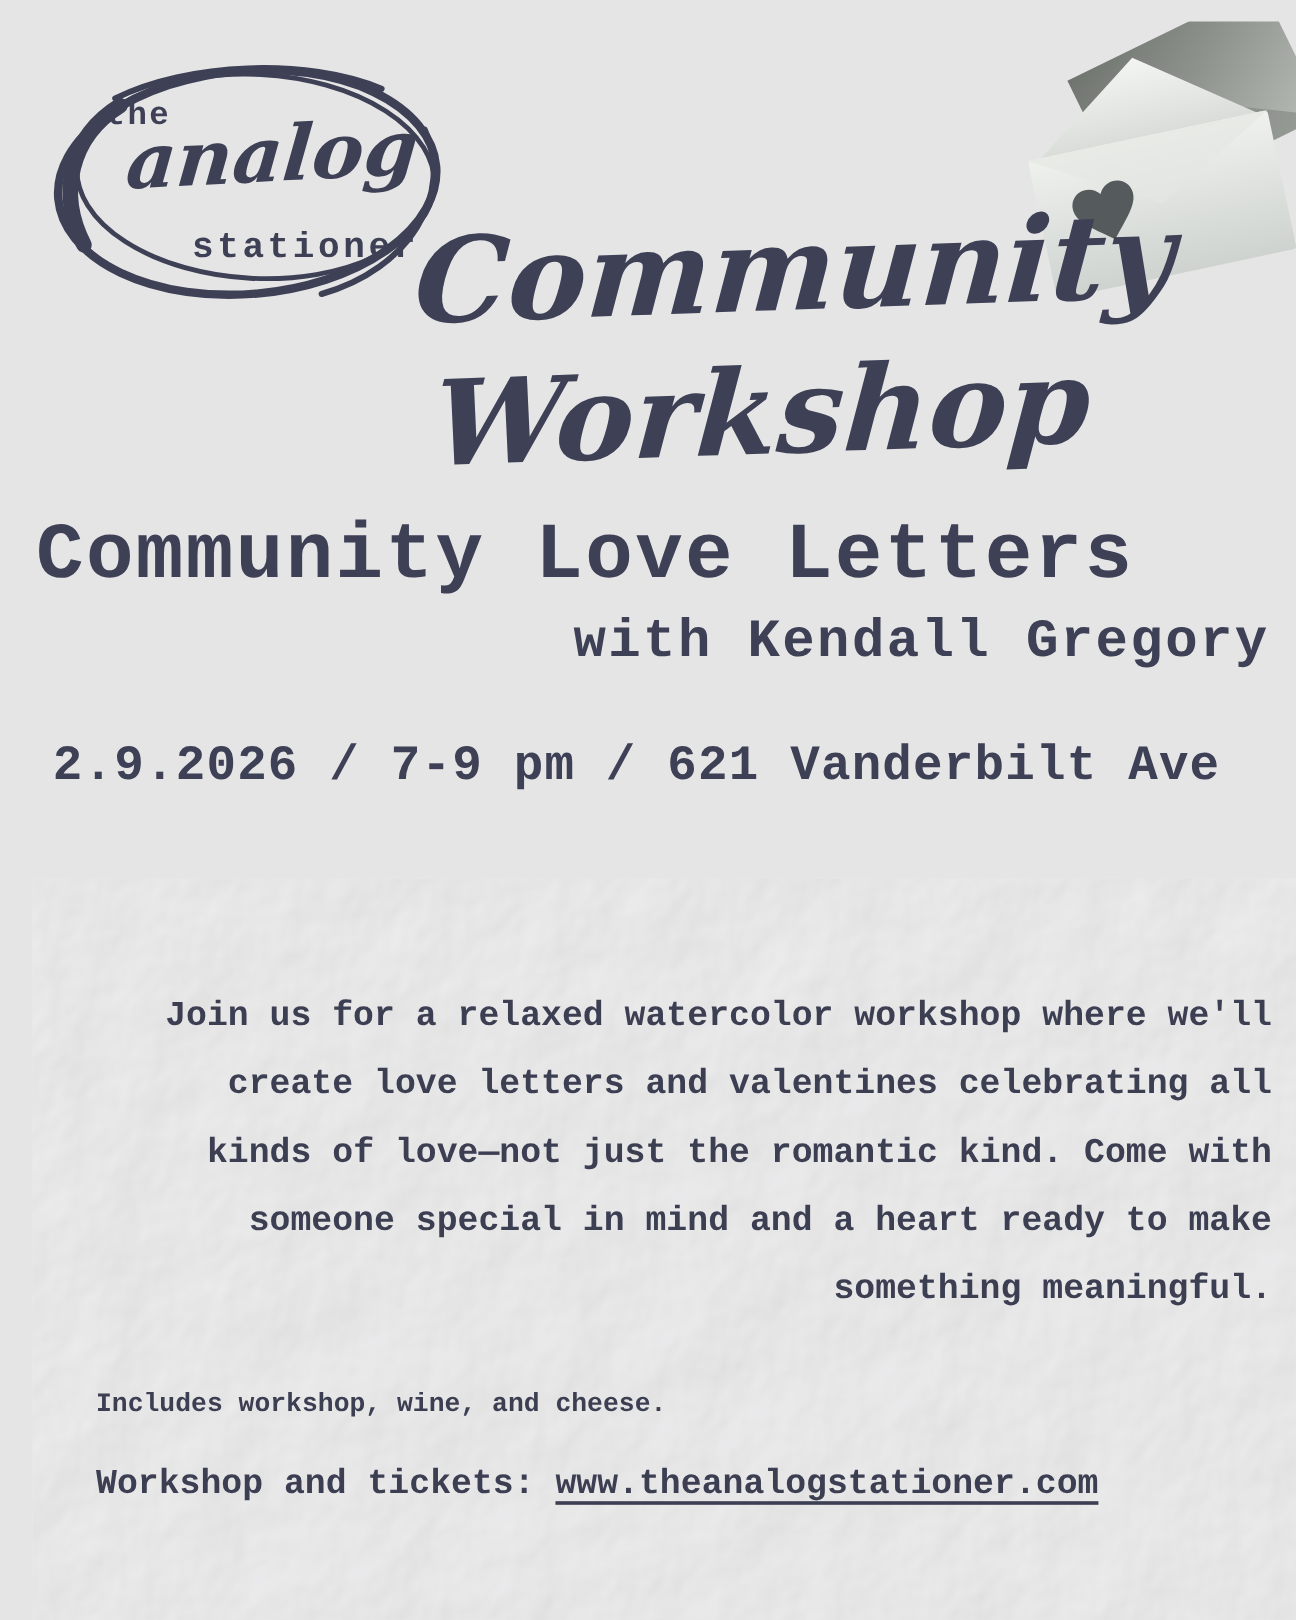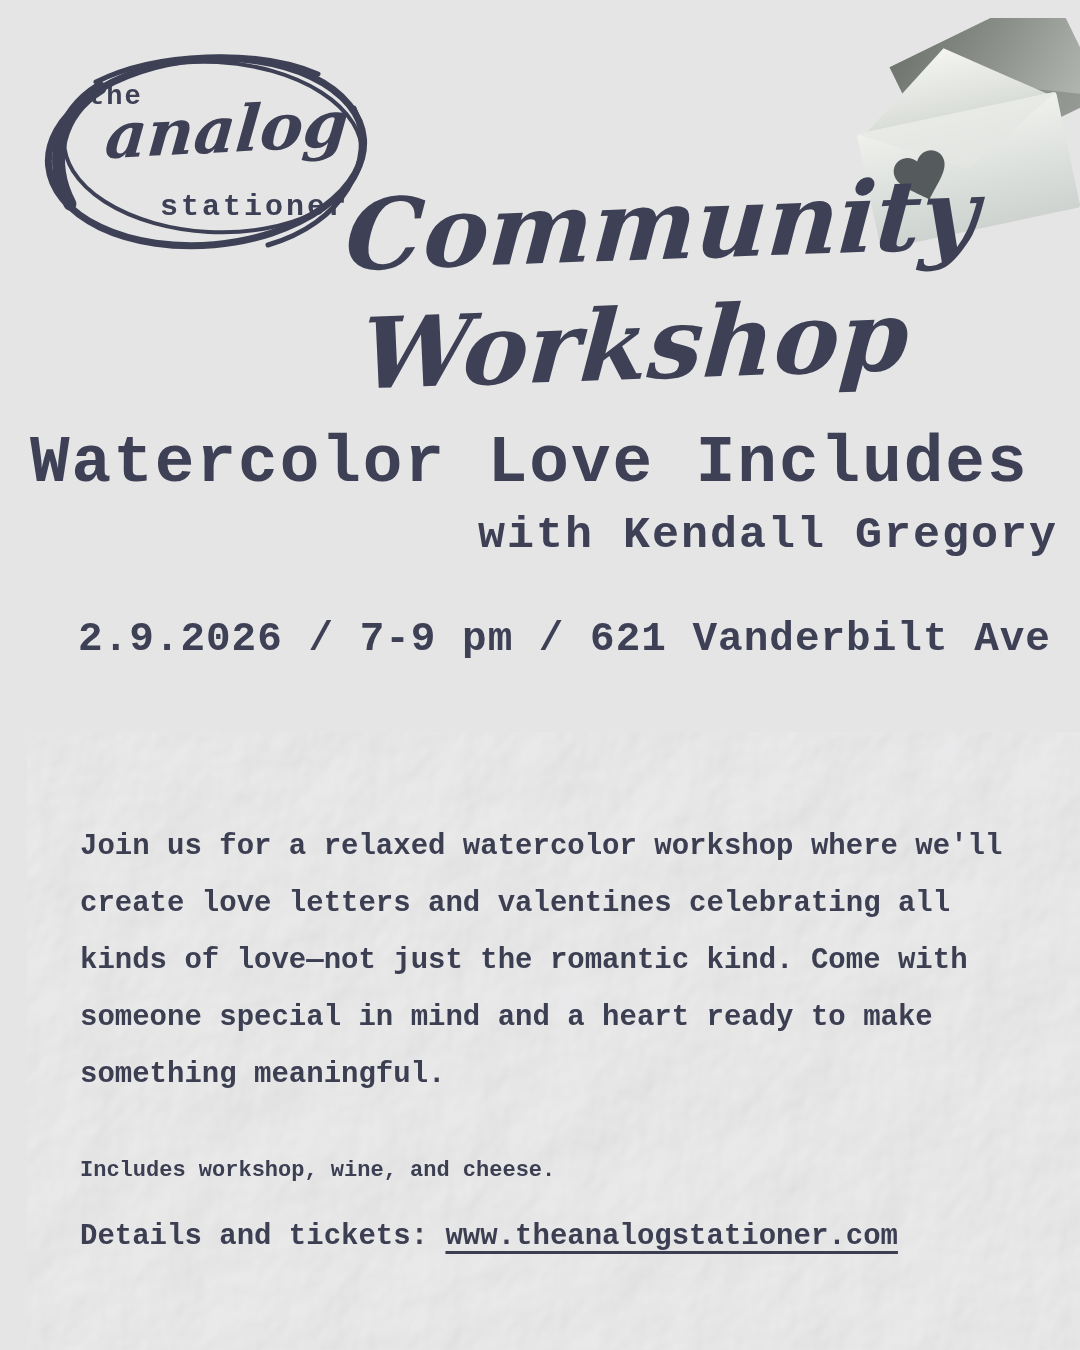--- a/index.html
+++ b/index.html
@@ -45,29 +45,29 @@
     position:absolute;left:30px;top:426px;width:1030px;
     font-weight:bold;font-size:66px;letter-spacing:2px;white-space:nowrap;
   }
   .event-presenter{
     position:absolute;right:22px;top:510px;
     font-weight:bold;font-size:45px;letter-spacing:2px;white-space:nowrap;
     text-align:right;
   }
   .event-details{
     position:absolute;left:44px;top:616px;
-    font-weight:bold;font-size:41px;letter-spacing:1px;white-space:nowrap;margin-left:34px;
+    font-weight:bold;font-size:41px;letter-spacing:1px;white-space:nowrap;
   }
   
   .paper{
     position:absolute;left:27px;top:732px;right:0;bottom:0;
     background:#e9e9eb;
   }
   .paper .texture{position:absolute;inset:0;width:100%;height:100%;}
-  .paper-content{position:absolute;inset:0;}
+  .paper-content{position:absolute;inset:0;text-align:right;}
   .description{
     position:absolute;left:53px;top:86px;width:980px;margin:0;
     font-weight:bold;font-size:29px;line-height:57px;
     white-space:pre-line;color:#3c3e52;
   }
   .includes{
     position:absolute;left:53px;top:426px;margin:0;
     font-weight:bold;font-size:22px;color:#3c3e52;white-space:nowrap;
   }
   .tickets{
@@ -130,38 +130,38 @@
         <path transform="translate(46,122) scale(2.6) rotate(-6)" fill="#555a5c" d="M12 21 C7 16 2 12.5 2 8.2 C2 5.2 4.3 3 7.2 3 C9.2 3 10.9 4 12 5.7 C13.1 4 14.8 3 16.8 3 C19.7 3 22 5.2 22 8.2 C22 12.5 17 16 12 21 Z"></path>
       </g>
     </svg>
   </div>
 
   <div class="script-title">
     <div class="line">Community</div>
     <div class="line">Workshop</div>
   </div>
 
-  <div class="event-title">Watercolor Love Includes</div>
+  <div class="event-title">Community Love Letters</div>
   <div class="event-presenter">with Kendall Gregory</div>
   <div class="event-details">2.9.2026 / 7-9 pm / 621 Vanderbilt Ave</div>
 
   <div class="paper">
     <svg class="texture" xmlns="http://www.w3.org/2000/svg">
       <filter id="crumple" x="0" y="0" width="100%" height="100%">
         <feTurbulence type="fractalNoise" baseFrequency="0.013 0.011" numOctaves="4" seed="7" result="n"></feTurbulence>
         <feDiffuseLighting in="n" lighting-color="#f5f5f6" surfaceScale="2">
           <feDistantLight azimuth="230" elevation="60"></feDistantLight>
         </feDiffuseLighting>
       </filter>
       <rect width="100%" height="100%" filter="url(#crumple)" opacity="0.9"></rect>
     </svg>
     <div class="paper-content">
       <p class="description">Join us for a relaxed watercolor workshop where we'll
 create love letters and valentines celebrating all
 kinds of love—not just the romantic kind. Come with
 someone special in mind and a heart ready to make
 something meaningful.</p>
       <p class="includes">Includes workshop, wine, and cheese.</p>
-      <p class="tickets"><span>Details and tickets: </span><a class="url">www.theanalogstationer.com</a></p>
+      <p class="tickets"><span>Workshop and tickets: </span><a class="url">www.theanalogstationer.com</a></p>
     </div>
   </div>
 
 </div>
 
 </body></html>

